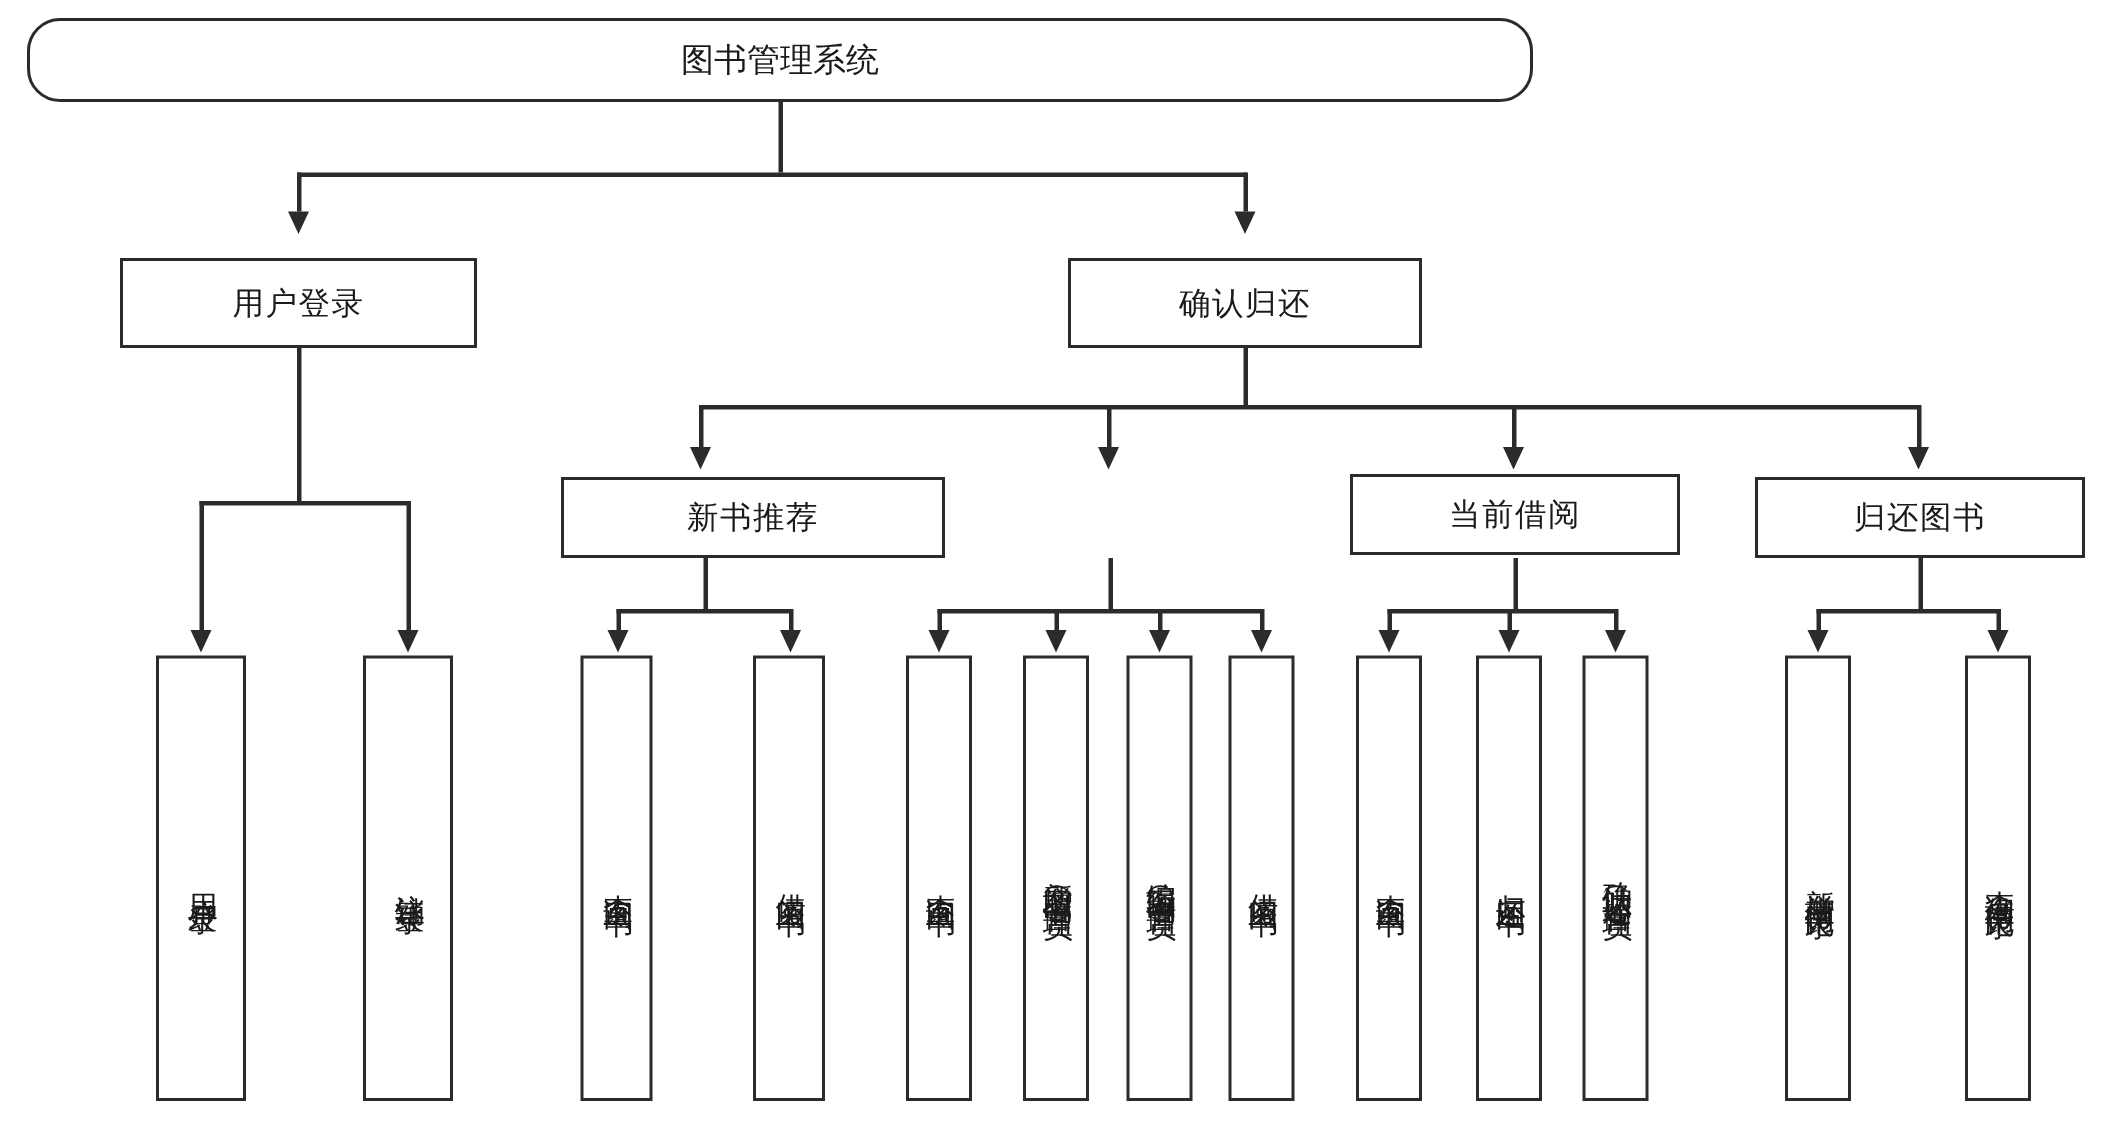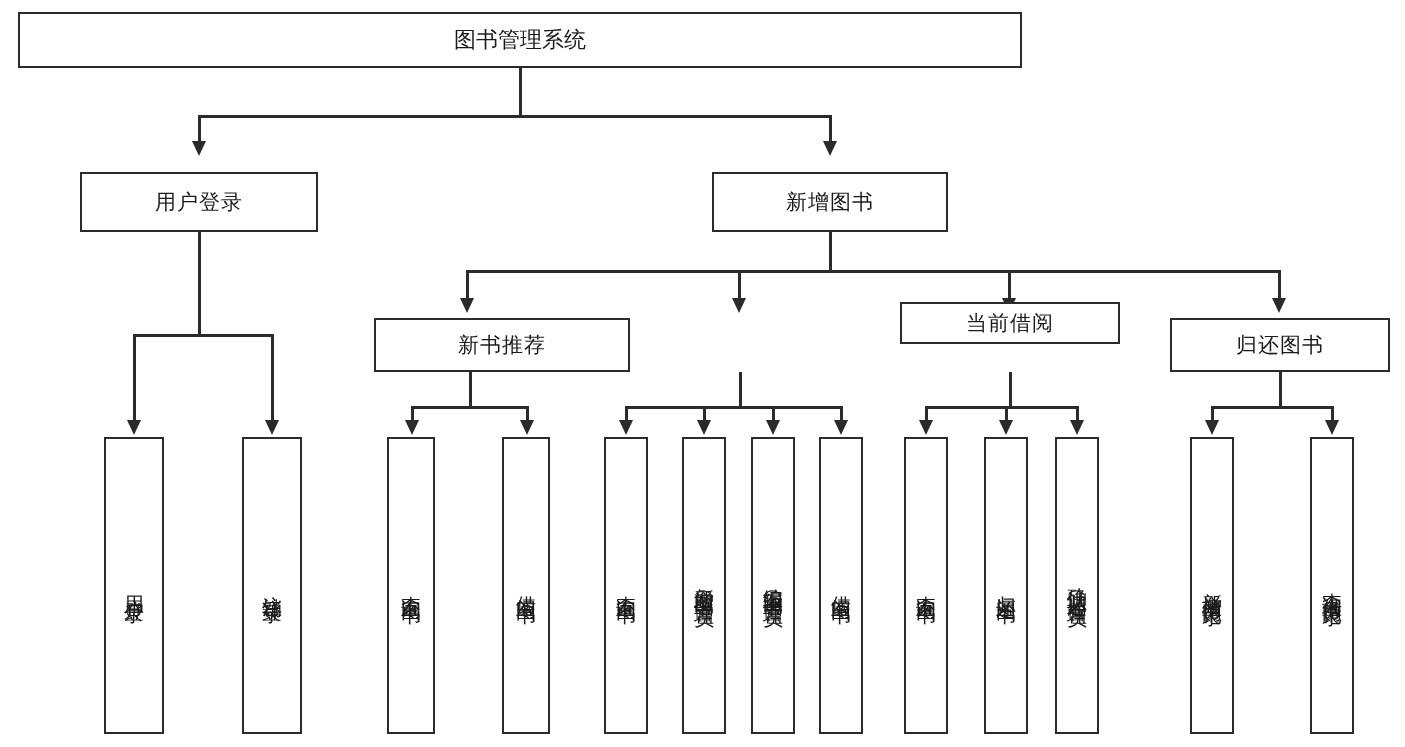--- a/index.html
+++ b/index.html
@@ -72,38 +72,38 @@
     letter-spacing: 0.5px;
     white-space: nowrap;
     font-family: "Liberation Sans", "DejaVu Sans", sans-serif;
   }
 </style>
 </head>
 <body>
 
 <div id="canvas">
 
-  <div class="node root" style="left:18px; top:12px; width:1004px; height:56px;">
+  <div class="node root" style="left:18px; top:12px; width:1004px; height:56px;border-radius:22px;">
     <span>图书管理系统</span>
   </div>
 
   <div class="ln vln" style="left:519px; top:68px; height:47px;"></div>
 
   <div class="ln hln" style="left:198px; top:115px; width:633px;"></div>
 
   <div class="ln vln" style="left:198px; top:115px; height:26px;"></div>
   <div class="arrow" style="left:192px; top:141px;"></div>
   <div class="ln vln" style="left:829px; top:115px; height:26px;"></div>
   <div class="arrow" style="left:823px; top:141px;"></div>
 
   <div class="node horiz" style="left:80px; top:172px; width:238px; height:60px;">
     <span>用户登录</span>
   </div>
   <div class="node horiz" style="left:712px; top:172px; width:236px; height:60px;">
-    <span>新增图书</span>
+    <span>确认归还</span>
   </div>
 
   <div class="ln vln" style="left:198px; top:232px; height:102px;"></div>
   <div class="ln hln" style="left:133px; top:334px; width:140px;"></div>
   <div class="ln vln" style="left:133px; top:334px; height:86px;"></div>
   <div class="arrow" style="left:127px; top:420px;"></div>
   <div class="ln vln" style="left:271px; top:334px; height:86px;"></div>
   <div class="arrow" style="left:265px; top:420px;"></div>
 
   <div class="ln vln" style="left:829px; top:232px; height:38px;"></div>
@@ -113,21 +113,21 @@
   <div class="ln vln" style="left:738px; top:270px; height:28px;"></div>
   <div class="arrow" style="left:732px; top:298px;"></div>
   <div class="ln vln" style="left:1008px; top:270px; height:28px;"></div>
   <div class="arrow" style="left:1002px; top:298px;"></div>
   <div class="ln vln" style="left:1278px; top:270px; height:28px;"></div>
   <div class="arrow" style="left:1272px; top:298px;"></div>
 
   <div class="node horiz" style="left:360px; top:318px; width:256px; height:54px;margin-left:14px;">
     <span>新书推荐</span>
   </div>
-  <div class="node horiz" style="left:900px; top:302px; width:220px; height:42px;">
+  <div class="node horiz" style="left:900px; top:316px; width:220px; height:54px;">
     <span>当前借阅</span>
   </div>
   <div class="node horiz" style="left:1170px; top:318px; width:220px; height:54px;">
     <span>归还图书</span>
   </div>
 
   <div class="ln vln" style="left:469px; top:372px; height:34px;"></div>
   <div class="ln hln" style="left:411px; top:406px; width:117px;"></div>
   <div class="ln vln" style="left:411px; top:406px; height:14px;"></div>
   <div class="arrow" style="left:405px; top:420px;"></div>

